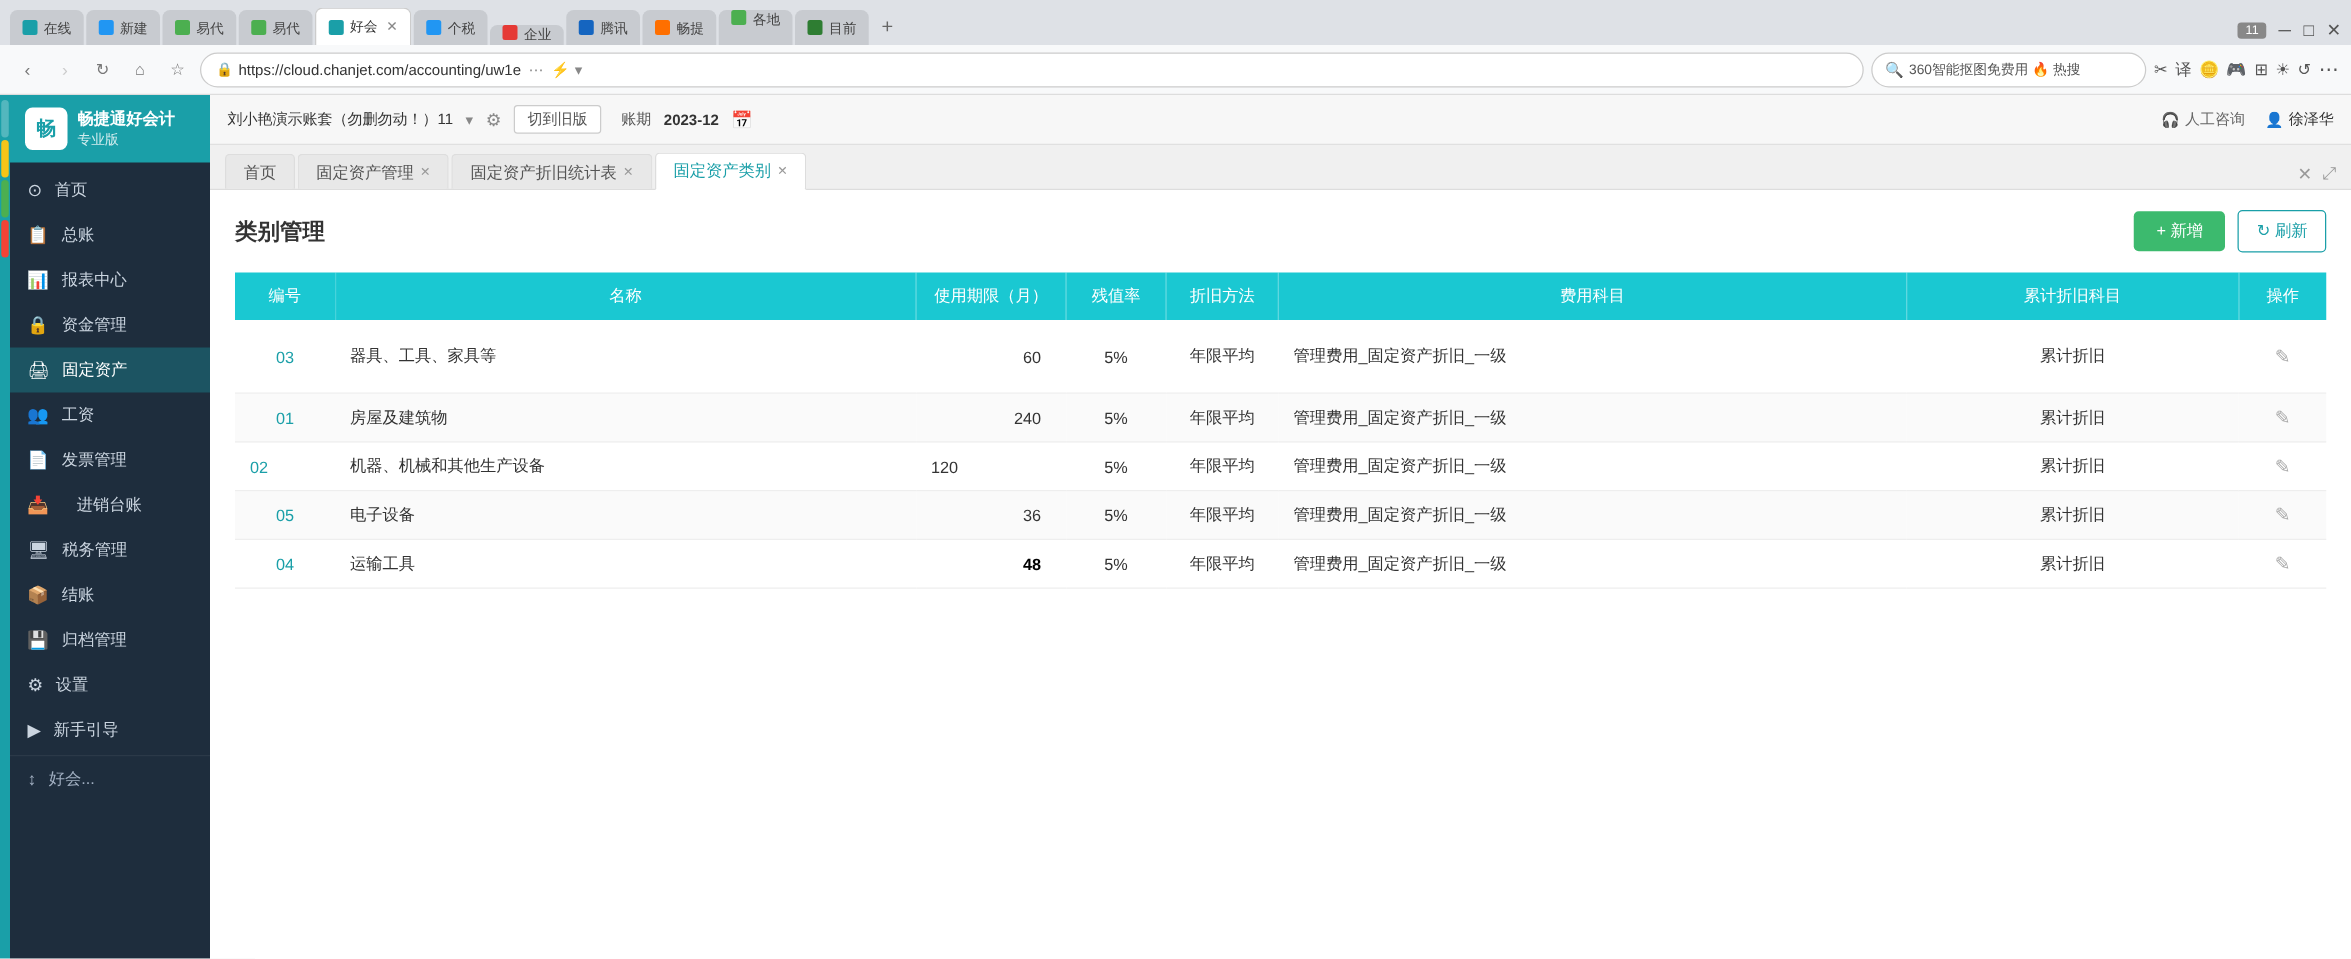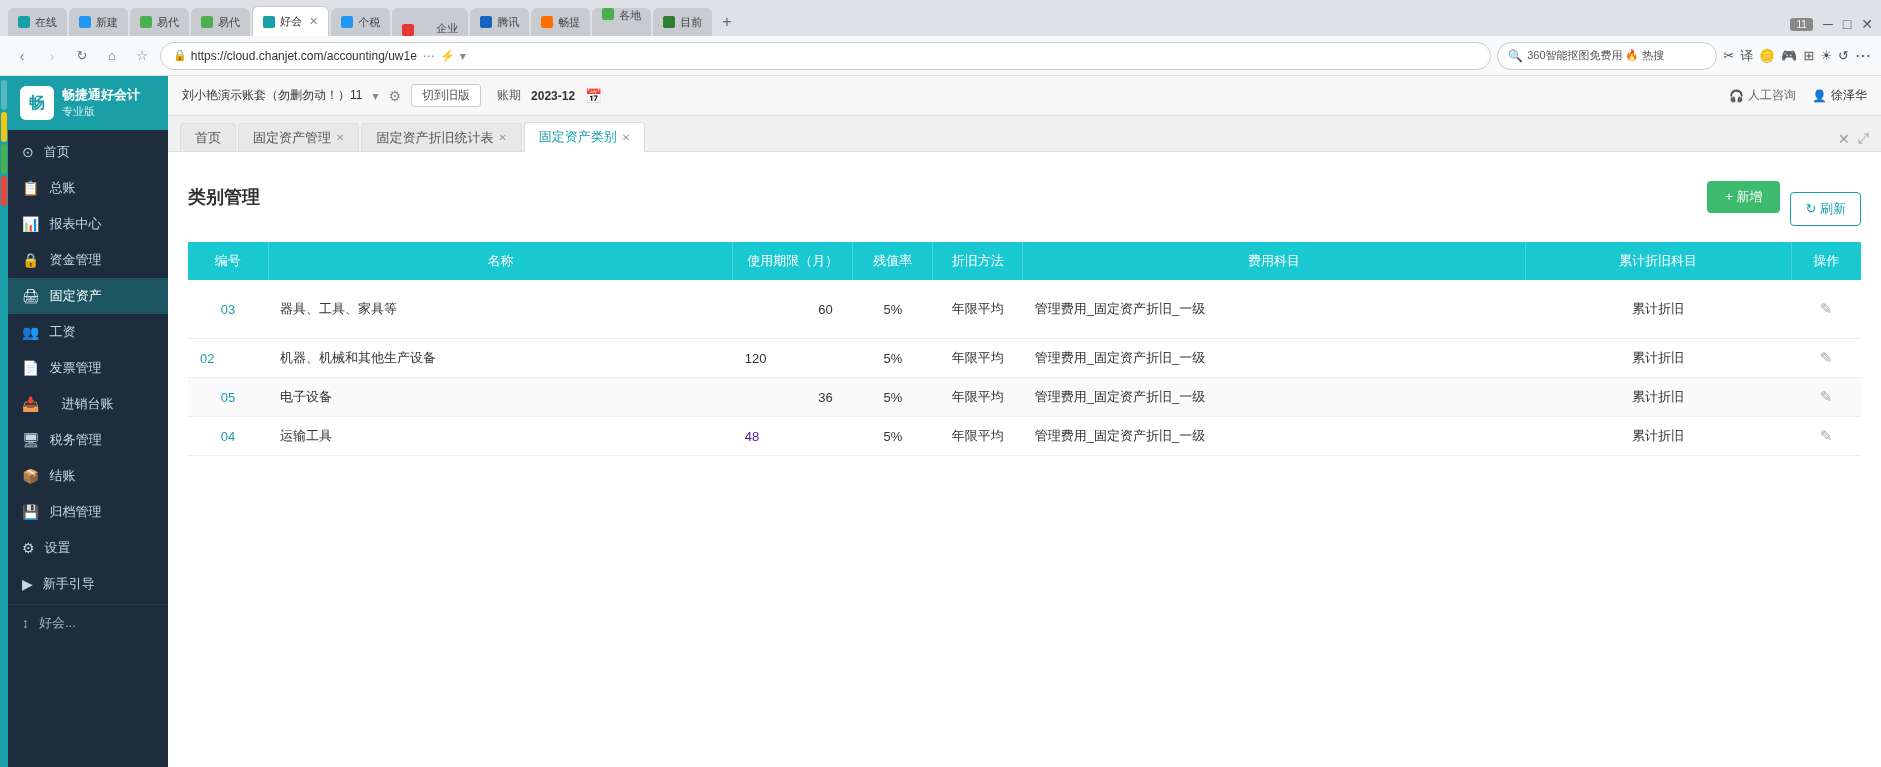--- a/index.html
+++ b/index.html
@@ -28,21 +28,21 @@
   </div>
   <div style="display:flex;align-items:center;height:30px;padding:0 10px;border-radius:6px 6px 0 0;background:white;color:#333;font-size:11px;gap:5px;cursor:pointer;white-space:nowrap;border:1px solid #ccc;border-bottom:none;">
     <span style="width:12px;height:12px;background:#1a9fa8;border-radius:2px;display:inline-block;"></span>
     <span>好会</span>
     <span style="font-size:11px;color:#888;cursor:pointer;margin-left:2px;">✕</span>
   </div>
   <div style="display:flex;align-items:center;height:28px;padding:0 10px;border-radius:6px 6px 0 0;background:#c8cbd0;color:#444;font-size:11px;gap:5px;cursor:pointer;white-space:nowrap;">
     <span style="width:12px;height:12px;background:#2196f3;border-radius:2px;display:inline-block;"></span>
     <span>个税</span>
   </div>
-  <div style="display:flex;align-items:flex-end;height:28px;padding:0 10px;border-radius:6px 6px 0 0;background:#c8cbd0;color:#444;font-size:11px;gap:22px;cursor:pointer;white-space:nowrap;">
+  <div style="display:flex;align-items:flex-start;height:16px;padding:0 10px;border-radius:6px 6px 0 0;background:#c8cbd0;color:#444;font-size:11px;gap:5px;cursor:pointer;white-space:nowrap;">
     <span style="width:12px;height:12px;background:#e53935;border-radius:2px;display:inline-block;"></span>
     <span>企业</span>
   </div>
   <div style="display:flex;align-items:center;height:28px;padding:0 10px;border-radius:6px 6px 0 0;background:#c8cbd0;color:#444;font-size:11px;gap:5px;cursor:pointer;white-space:nowrap;">
     <span style="width:12px;height:12px;background:#1565c0;border-radius:2px;display:inline-block;"></span>
     <span>腾讯</span>
   </div>
   <div style="display:flex;align-items:center;height:28px;padding:0 10px;border-radius:6px 6px 0 0;background:#c8cbd0;color:#444;font-size:11px;gap:5px;cursor:pointer;white-space:nowrap;">
     <span style="width:12px;height:12px;background:#ff6f00;border-radius:2px;display:inline-block;"></span>
     <span>畅提</span>
@@ -219,21 +219,21 @@
         <span style="cursor:pointer;color:#999;font-size:14px;">⤢</span>
       </div>
     </div>
 
     <div style="flex:1;padding:16px 20px;overflow-y:auto;background:white;">
 
       <div style="display:flex;align-items:center;justify-content:space-between;margin-bottom:16px;">
         <h2 style="font-size:18px;font-weight:bold;color:#333;">类别管理</h2>
         <div style="display:flex;align-items:center;gap:10px;">
           <button style="background:#3cba6e;color:white;border:none;padding:7px 18px;border-radius:4px;font-size:13px;cursor:pointer;font-family:inherit;">+ 新增</button>
-          <button style="background:white;color:#1a9fa8;border:1px solid #1a9fa8;padding:7px 14px;border-radius:4px;font-size:13px;cursor:pointer;font-family:inherit;margin-top:24px;">↻ 刷新</button>
+          <button style="background:white;color:#1a9fa8;border:1px solid #1a9fa8;padding:7px 14px;border-radius:4px;font-size:13px;cursor:pointer;font-family:inherit;">↻ 刷新</button>
         </div>
       </div>
 
       <table style="width:100%;border-collapse:collapse;font-size:13px;">
         <thead>
           <tr style="background:#1ac8d2;color:white;">
             <th style="padding:10px 12px;text-align:center;font-weight:normal;border-right:1px solid rgba(255,255,255,0.2);width:80px;">编号</th>
             <th style="padding:10px 12px;text-align:center;font-weight:normal;border-right:1px solid rgba(255,255,255,0.2);">名称</th>
             <th style="padding:10px 12px;text-align:center;font-weight:normal;border-right:1px solid rgba(255,255,255,0.2);width:120px;">使用期限（月）</th>
             <th style="padding:10px 12px;text-align:center;font-weight:normal;border-right:1px solid rgba(255,255,255,0.2);width:80px;">残值率</th>
@@ -249,20 +249,32 @@
     <td style="padding:20px 12px;text-align:left;color:#333;">器具、工具、家具等</td>
     <td style="padding:10px 12px;text-align:right;color:#333;padding-right:20px;">60</td>
     <td style="padding:10px 12px;text-align:center;color:#333;">5%</td>
     <td style="padding:10px 12px;text-align:center;color:#333;">年限平均</td>
     <td style="padding:10px 12px;text-align:left;color:#333;">管理费用_固定资产折旧_一级</td>
     <td style="padding:10px 12px;text-align:center;color:#333;">累计折旧</td>
     <td style="padding:10px 12px;text-align:center;">
       <span style="color:#aaa;cursor:pointer;font-size:15px;" title="编辑">✎</span>
     </td>
   </tr>
+            <tr style="border-bottom: 1px solid rgb(238, 238, 238); background: rgb(250, 250, 250);">
+    <td style="padding:10px 12px;text-align:center;color:#1a9fa8;cursor:pointer;">01</td>
+    <td style="padding:10px 12px;text-align:left;color:#333;">房屋及建筑物</td>
+    <td style="padding:10px 12px;text-align:right;color:#333;padding-right:20px;">240</td>
+    <td style="padding:10px 12px;text-align:center;color:#333;">5%</td>
+    <td style="padding:10px 12px;text-align:center;color:#333;">年限平均</td>
+    <td style="padding:10px 12px;text-align:left;color:#333;">管理费用_固定资产折旧_一级</td>
+    <td style="padding:10px 12px;text-align:center;color:#333;">累计折旧</td>
+    <td style="padding:10px 12px;text-align:center;">
+      <span style="color:#aaa;cursor:pointer;font-size:15px;" title="编辑">✎</span>
+    </td>
+  </tr>
             <tr style="border-bottom: 1px solid rgb(238, 238, 238);">
     <td style="padding:10px 12px;color:#1a9fa8;cursor:pointer;">02</td>
     <td style="padding:10px 12px;text-align:left;color:#333;">机器、机械和其他生产设备</td>
     <td style="padding:10px 12px;text-align:left;color:#333;padding-right:20px;">120</td>
     <td style="padding:10px 12px;text-align:center;color:#333;">5%</td>
     <td style="padding:10px 12px;text-align:center;color:#333;">年限平均</td>
     <td style="padding:10px 12px;text-align:left;color:#333;">管理费用_固定资产折旧_一级</td>
     <td style="padding:10px 12px;text-align:center;color:#333;">累计折旧</td>
     <td style="padding:10px 12px;text-align:center;">
       <span style="color:#aaa;cursor:pointer;font-size:15px;" title="编辑">✎</span>
@@ -276,21 +288,21 @@
     <td style="padding:10px 12px;text-align:center;color:#333;">年限平均</td>
     <td style="padding:10px 12px;text-align:left;color:#333;">管理费用_固定资产折旧_一级</td>
     <td style="padding:10px 12px;text-align:center;color:#333;">累计折旧</td>
     <td style="padding:10px 12px;text-align:center;">
       <span style="color:#aaa;cursor:pointer;font-size:15px;" title="编辑">✎</span>
     </td>
   </tr>
             <tr style="border-bottom: 1px solid rgb(238, 238, 238);">
     <td style="padding:10px 12px;text-align:center;color:#1a9fa8;cursor:pointer;">04</td>
     <td style="padding:10px 12px;text-align:left;color:#333;">运输工具</td>
-    <td style="padding:10px 12px;color:#4c1d95;padding-right:20px;">48</td>
+    <td style="padding:10px 12px;text-align:right;color:#000000;padding-right:20px;font-weight:bold;">48</td>
     <td style="padding:10px 12px;text-align:center;color:#333;">5%</td>
     <td style="padding:10px 12px;text-align:center;color:#333;">年限平均</td>
     <td style="padding:10px 12px;text-align:left;color:#333;">管理费用_固定资产折旧_一级</td>
     <td style="padding:10px 12px;text-align:center;color:#333;">累计折旧</td>
     <td style="padding:10px 12px;text-align:center;">
       <span style="color:#aaa;cursor:pointer;font-size:15px;" title="编辑">✎</span>
     </td>
   </tr>
           </tbody>
       </table>

